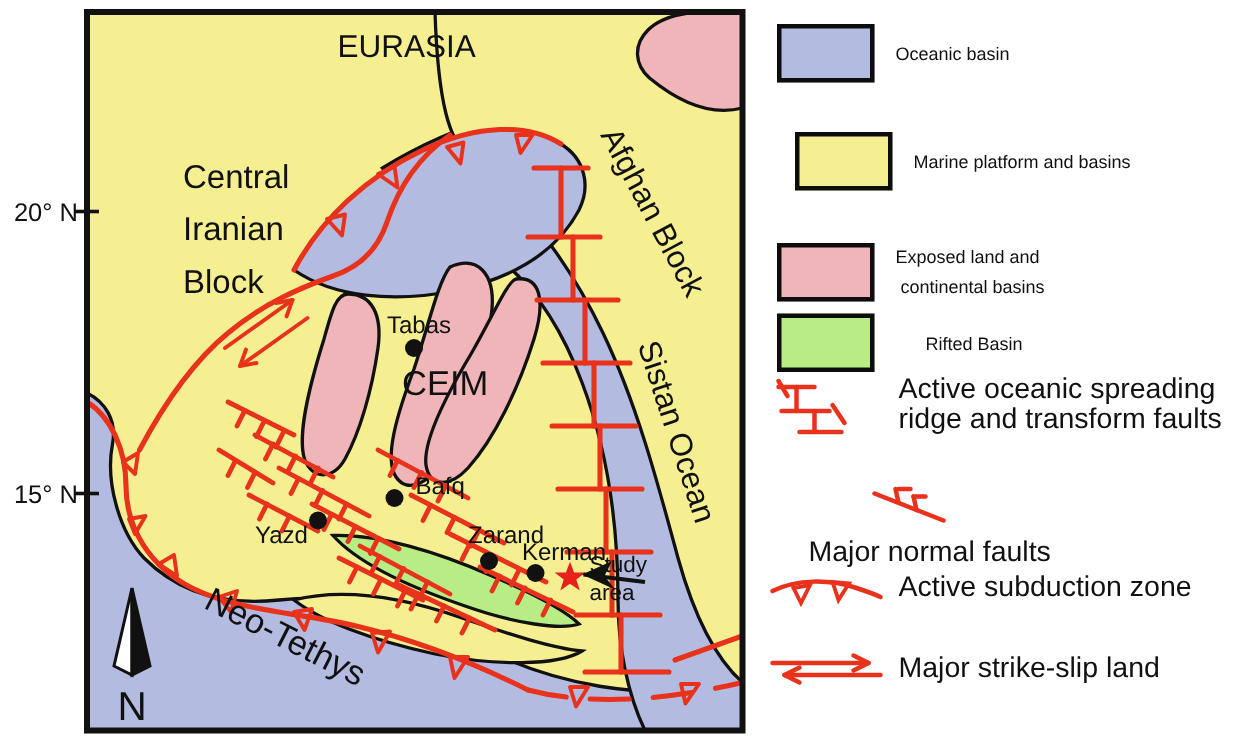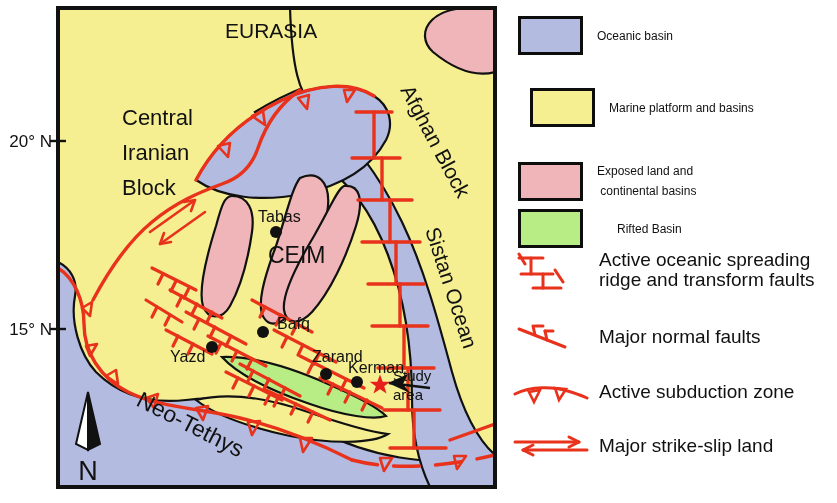--- a/index.html
+++ b/index.html
@@ -304,21 +304,21 @@
                 <path d="M8,26 L40,26"></path>
                 <path d="M30,26 L30,40"></path>
                 <path d="M20,40 L48,40"></path>
                 <path d="M6,6 L12,16"></path>
                 <path d="M42,22 L50,34"></path>
               </g>
             </svg></div>
           <div class="sym-label">Active oceanic spreading
 ridge and transform faults</div>
         </div>
-        <div class="legend-sym-row" style="left: 8px; top: 315px;">
+        <div class="legend-sym-row" style="left: 24px; top: 315px; flex-direction: column;">
           <div class="sym-box"><svg width="76" height="44" viewBox="0 0 76 44">
               <g fill="none" stroke="#e8321c" stroke-width="3" stroke-linecap="round">
                 <path d="M6,14 L52,32"></path>
                 <path d="M22,20 L20,11"></path>
                 <path d="M34,25 L32,16"></path>
                 <path d="M22,11 L30,11"></path>
                 <path d="M32,16 L40,16"></path>
               </g>
             </svg></div>
           <div class="sym-label">Major normal faults</div>

